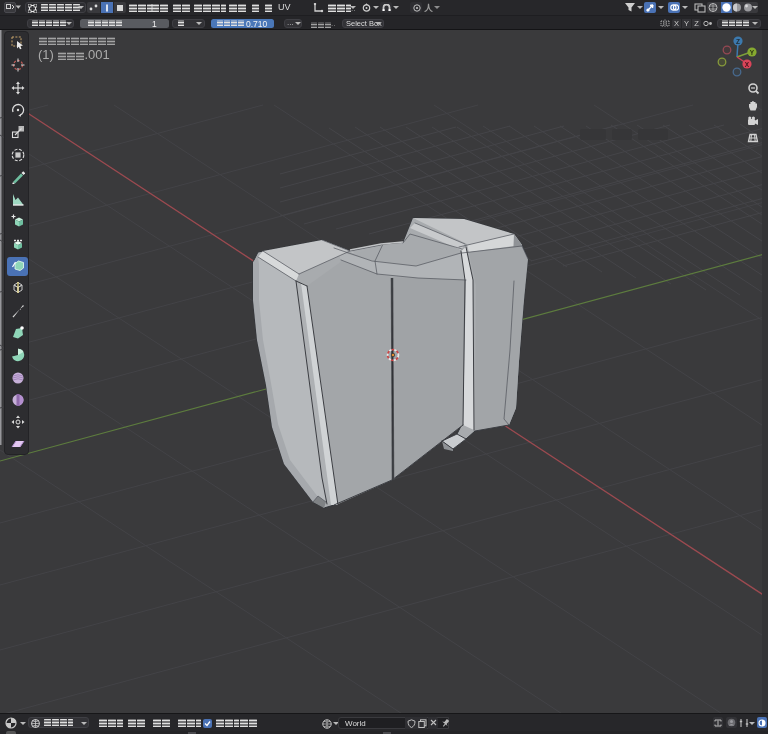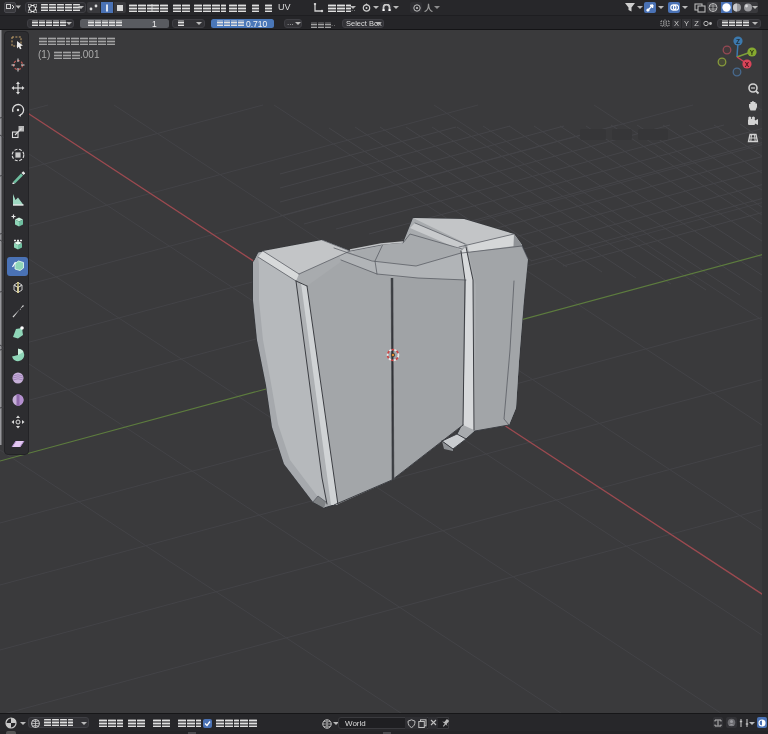--- a/index.html
+++ b/index.html
@@ -187,21 +187,21 @@
    <line x1="-1.5" y1="-3.5" x2="-2.2" y2="3.5" stroke="#d2d2d2" stroke-width="1"></line>
    <line x1="1.5" y1="-3.5" x2="2.2" y2="3.5" stroke="#d2d2d2" stroke-width="1"></line>
    <line x1="-3.8" y1="0" x2="3.8" y2="0" stroke="#d2d2d2" stroke-width="1"></line>
   </g>
  </g>
 </svg>
 
 <div class="abs" style="left:38px;top:37px;font-size:9px;line-height:9px;color:#ababab;">
  <span class="j dim"></span><span class="j dim"></span><span class="j dim"></span><span class="j dim" style="width:4px"></span><span class="j dim"></span><span class="j dim"></span><span class="j dim"></span><span class="j dim"></span><span class="j dim"></span>
 </div>
-<div class="abs" style="left:38px;top:50px;font-size:10px;line-height:9px;color:#ababab;">(1)&nbsp;<span class="j dim"></span><span class="j dim"></span><span class="j dim"></span>.001</div>
+<div class="abs" style="left:38px;top:50px;font-size:13px;line-height:9px;color:#ababab;">(1)&nbsp;<span class="j dim"></span><span class="j dim"></span><span class="j dim"></span>.001</div>
 
 <div class="row" id="row1">
  <svg class="abs" style="left:4px;top:2px" width="20" height="11" viewBox="0 0 20 11">
   <rect x="0.5" y="0.5" width="11" height="10" rx="1.5" fill="#39393d" stroke="#4a4a4f"></rect>
   <rect x="2.5" y="2.5" width="4" height="4" fill="none" stroke="#d0d0d0" stroke-width="1"></rect>
   <path d="M8,3 l2,2 -2,2" fill="none" stroke="#d0d0d0" stroke-width="1"></path>
   <path d="M14,4 l3,3.5 3,-3.5 z" fill="#b9b9b9" transform="translate(-1,0) scale(.9)"></path>
  </svg>
  <div class="box" style="left:25px;top:2px;width:61px;height:11px;"></div>
  <svg class="abs" style="left:28px;top:3.5px" width="9" height="9" viewBox="0 0 9 9">

